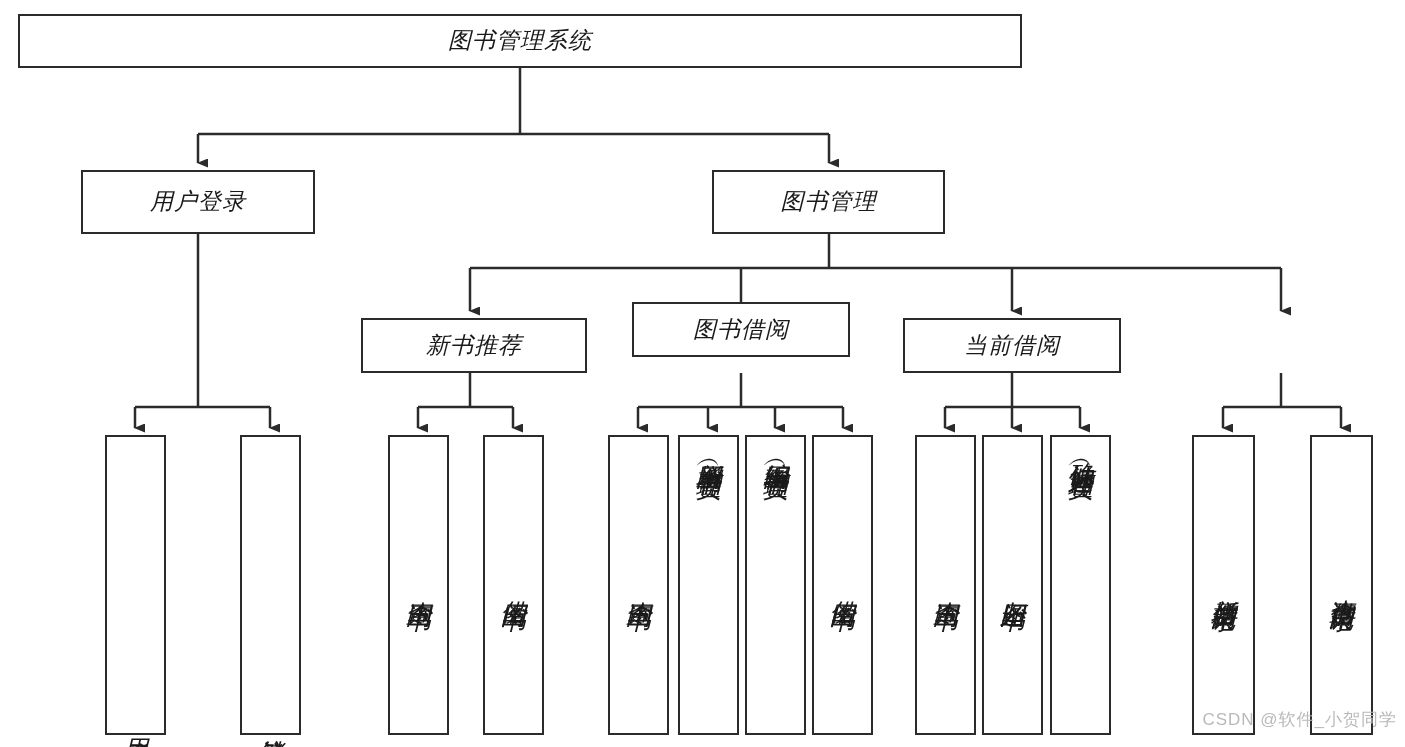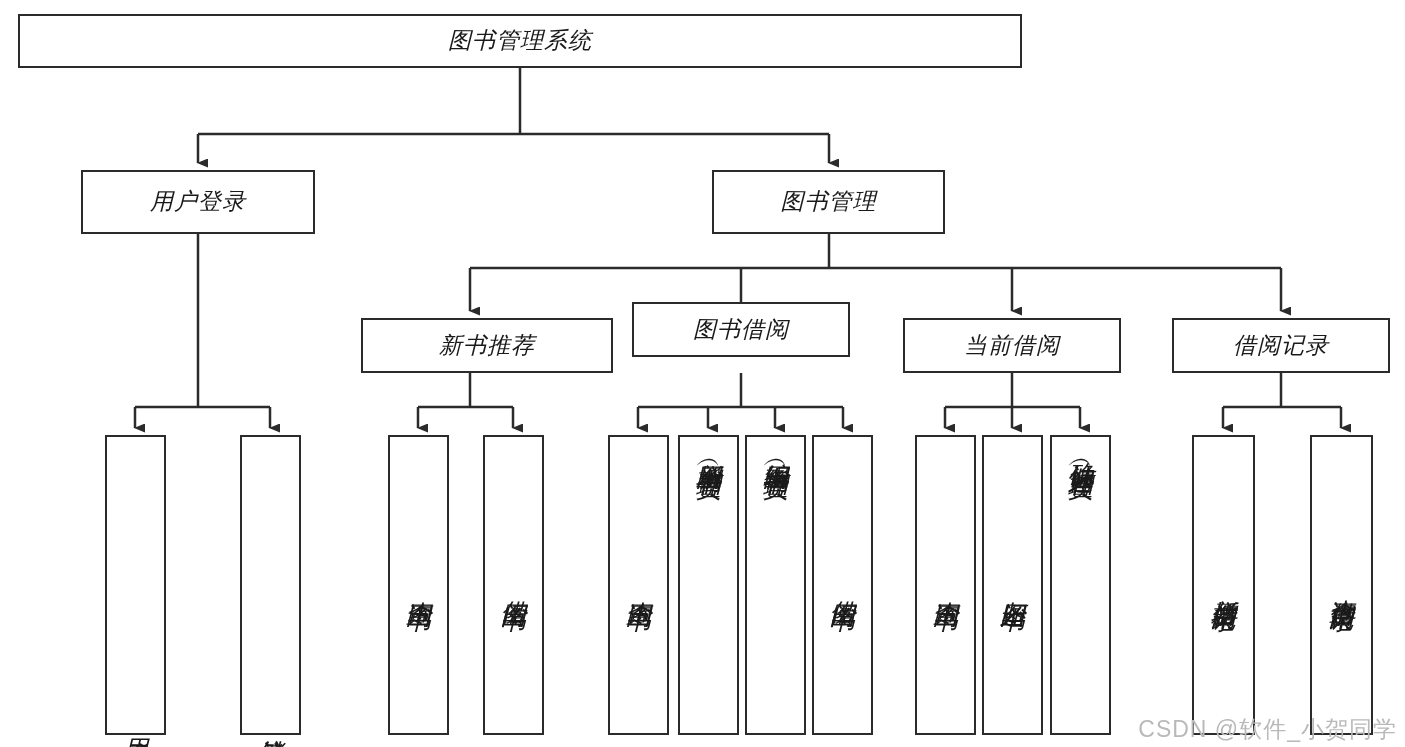--- a/index.html
+++ b/index.html
@@ -53,22 +53,22 @@
   }
   .node.vert.align-start {
     justify-content: flex-start;
   }
   .node.vert.align-center {
     justify-content: center;
   }
   #watermark {
     position: absolute;
     right: 8px;
-    bottom: 2px;
-    font-size: 23px;
+    bottom: 16px;
+    font-size: 17px;
     color: #b9b9b9;
     letter-spacing: 1px;
     white-space: nowrap;
     pointer-events: none;
     text-align: center;
   }
 </style>
 </head>
 <body>
 
@@ -123,24 +123,23 @@
       <path d="M 1223,407 L 1223,428" marker-end="url(#arrowhead)"></path>
       <path d="M 1341,407 L 1341,428" marker-end="url(#arrowhead)"></path>
     </g>
   </svg>
 
   <div class="node horiz" style="left: 18px; top: 14px; width: 1004px; height: 54px;">图书管理系统</div>
 
   <div class="node horiz" style="left: 81px; top: 170px; width: 234px; height: 64px;">用户登录</div>
   <div class="node horiz" style="left: 712px; top: 170px; width: 233px; height: 64px;">图书管理</div>
 
-  <div class="node horiz" style="left: 361px; top: 318px; width: 252px; height: 55px;">新书推荐</div>
+  <div class="node horiz" style="left: 361px; top: 318px; width: 226px; height: 55px;">新书推荐</div>
   <div class="node horiz" style="left: 632px; top: 302px; width: 218px; height: 55px;">图书借阅</div>
   <div class="node horiz" style="left: 903px; top: 318px; width: 218px; height: 55px;">当前借阅</div>
-  <div class="node horiz" style="left: 1172px; top: 318px; width: 218px; height: 55px;">借阅记录</div>
 
   <div class="node vert align-end" style="left: 105px; top: 435px; width: 61px; height: 300px;">用户登录</div>
   <div class="node vert align-end" style="left: 240px; top: 435px; width: 61px; height: 300px;">注销登录</div>
   <div class="node vert align-center" style="left: 388px; top: 435px; width: 61px; height: 300px;">查询图书</div>
   <div class="node vert align-center" style="left: 483px; top: 435px; width: 61px; height: 300px;">借阅图书</div>
   <div class="node vert align-center" style="left: 608px; top: 435px; width: 61px; height: 300px;">查询图书</div>
   <div class="node vert align-start" style="left: 678px; top: 435px; width: 61px; height: 300px;">新增图书（管理员）</div>
   <div class="node vert align-start" style="left: 745px; top: 435px; width: 61px; height: 300px;">编辑图书（管理员）</div>
   <div class="node vert align-center" style="left: 812px; top: 435px; width: 61px; height: 300px;">借阅图书</div>
   <div class="node vert align-center" style="left: 915px; top: 435px; width: 61px; height: 300px;">查询图书</div>

